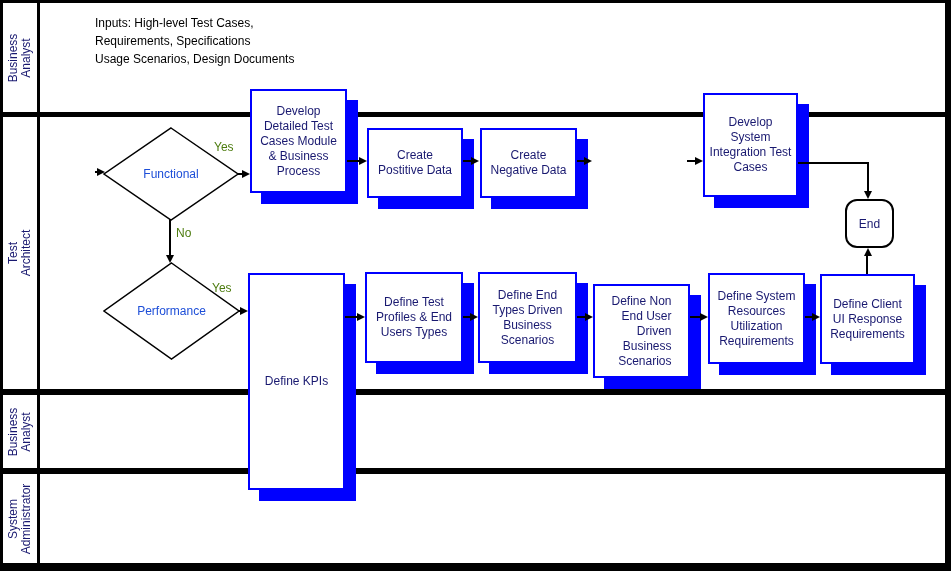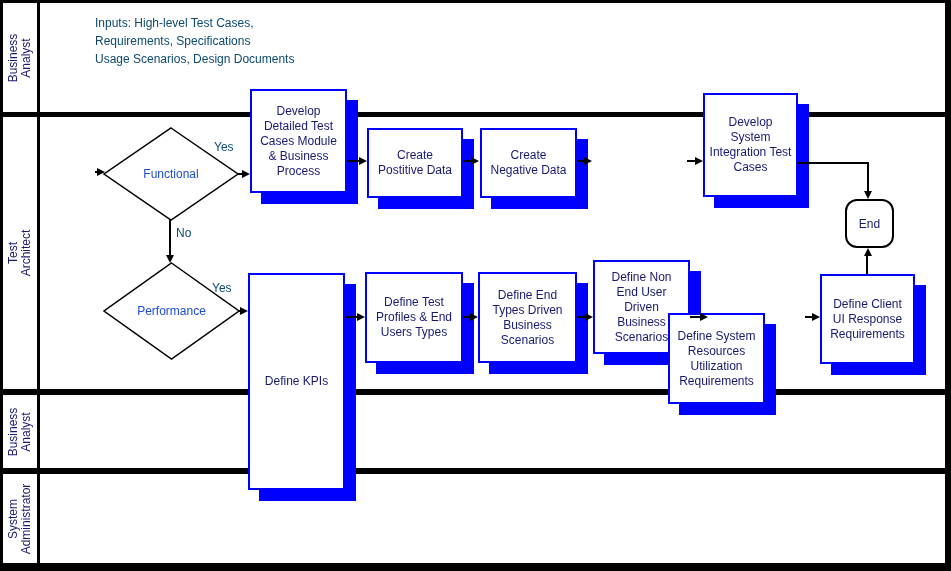--- a/index.html
+++ b/index.html
@@ -30,23 +30,23 @@
   .diamond{position:absolute;z-index:2;}
   .diamond svg{display:block;}
   .dlabel{position:absolute;inset:0;display:flex;align-items:center;justify-content:center;font-size:12px;color:#1d4ed8;}
   
   .hl,.vl{position:absolute;background:#000;z-index:3;}
   .ah{position:absolute;width:0;height:0;z-index:3;}
   .ah-r{border-top:4px solid transparent;border-bottom:4px solid transparent;border-left:8px solid #000;}
   .ah-d{border-left:4px solid transparent;border-right:4px solid transparent;border-top:8px solid #000;}
   .ah-u{border-left:4px solid transparent;border-right:4px solid transparent;border-bottom:8px solid #000;}
   
-  .elabel{position:absolute;font-size:12px;color:#0c4a6e;z-index:4;}
+  .elabel{position:absolute;font-size:12px;color:#4d7c0f;z-index:4;}
   
-  .note{position:absolute;left:95px;top:14px;font-size:12px;line-height:18px;color:#0c4a6e;z-index:2;}
+  .note{position:absolute;left:95px;top:14px;font-size:12px;line-height:18px;color:#000000;z-index:2;}
 </style>
 </head>
 <body>
 
 <div id="canvas">
 
   <div class="blk" style="left:37px;top:0;width:3px;height:571px;"></div>
   <div class="blk" style="left:0;top:112px;width:951px;height:5px;"></div>
   <div class="blk" style="left:0;top:389px;width:951px;height:6px;"></div>
   <div class="blk" style="left:0;top:468px;width:951px;height:6px;"></div>
@@ -108,26 +108,26 @@
 Cases</div>
 
   <div class="pbox" style="left:248px;top:273px;width:97px;height:217px;">Define KPIs</div>
   <div class="pbox" style="left:365px;top:272px;width:98px;height:91px;">Define Test
 Profiles &amp; End
 Users Types</div>
   <div class="pbox" style="left:478px;top:272px;width:99px;height:91px;">Define End
 Types Driven
 Business
 Scenarios</div>
-  <div class="pbox" style="left:593px;top:260px;width:97px;height:94px;">Define Non
+  <div class="pbox" style="left:593px;top:284px;width:97px;height:94px;text-align:right;">Define Non
 End User
 Driven
 Business
 Scenarios</div>
-  <div class="pbox" style="left:668px;top:273px;width:97px;height:91px;margin-top:40px;">Define System
+  <div class="pbox" style="left:708px;top:273px;width:97px;height:91px;">Define System
 Resources
 Utilization
 Requirements</div>
   <div class="pbox" style="left:820px;top:274px;width:95px;height:90px;">Define Client
 UI Response
 Requirements</div>
 
   <div class="hl" style="left:95px;top:171px;width:4px;height:2px;"></div>
   <div class="ah ah-r" style="left:97px;top:168px;"></div>
 

